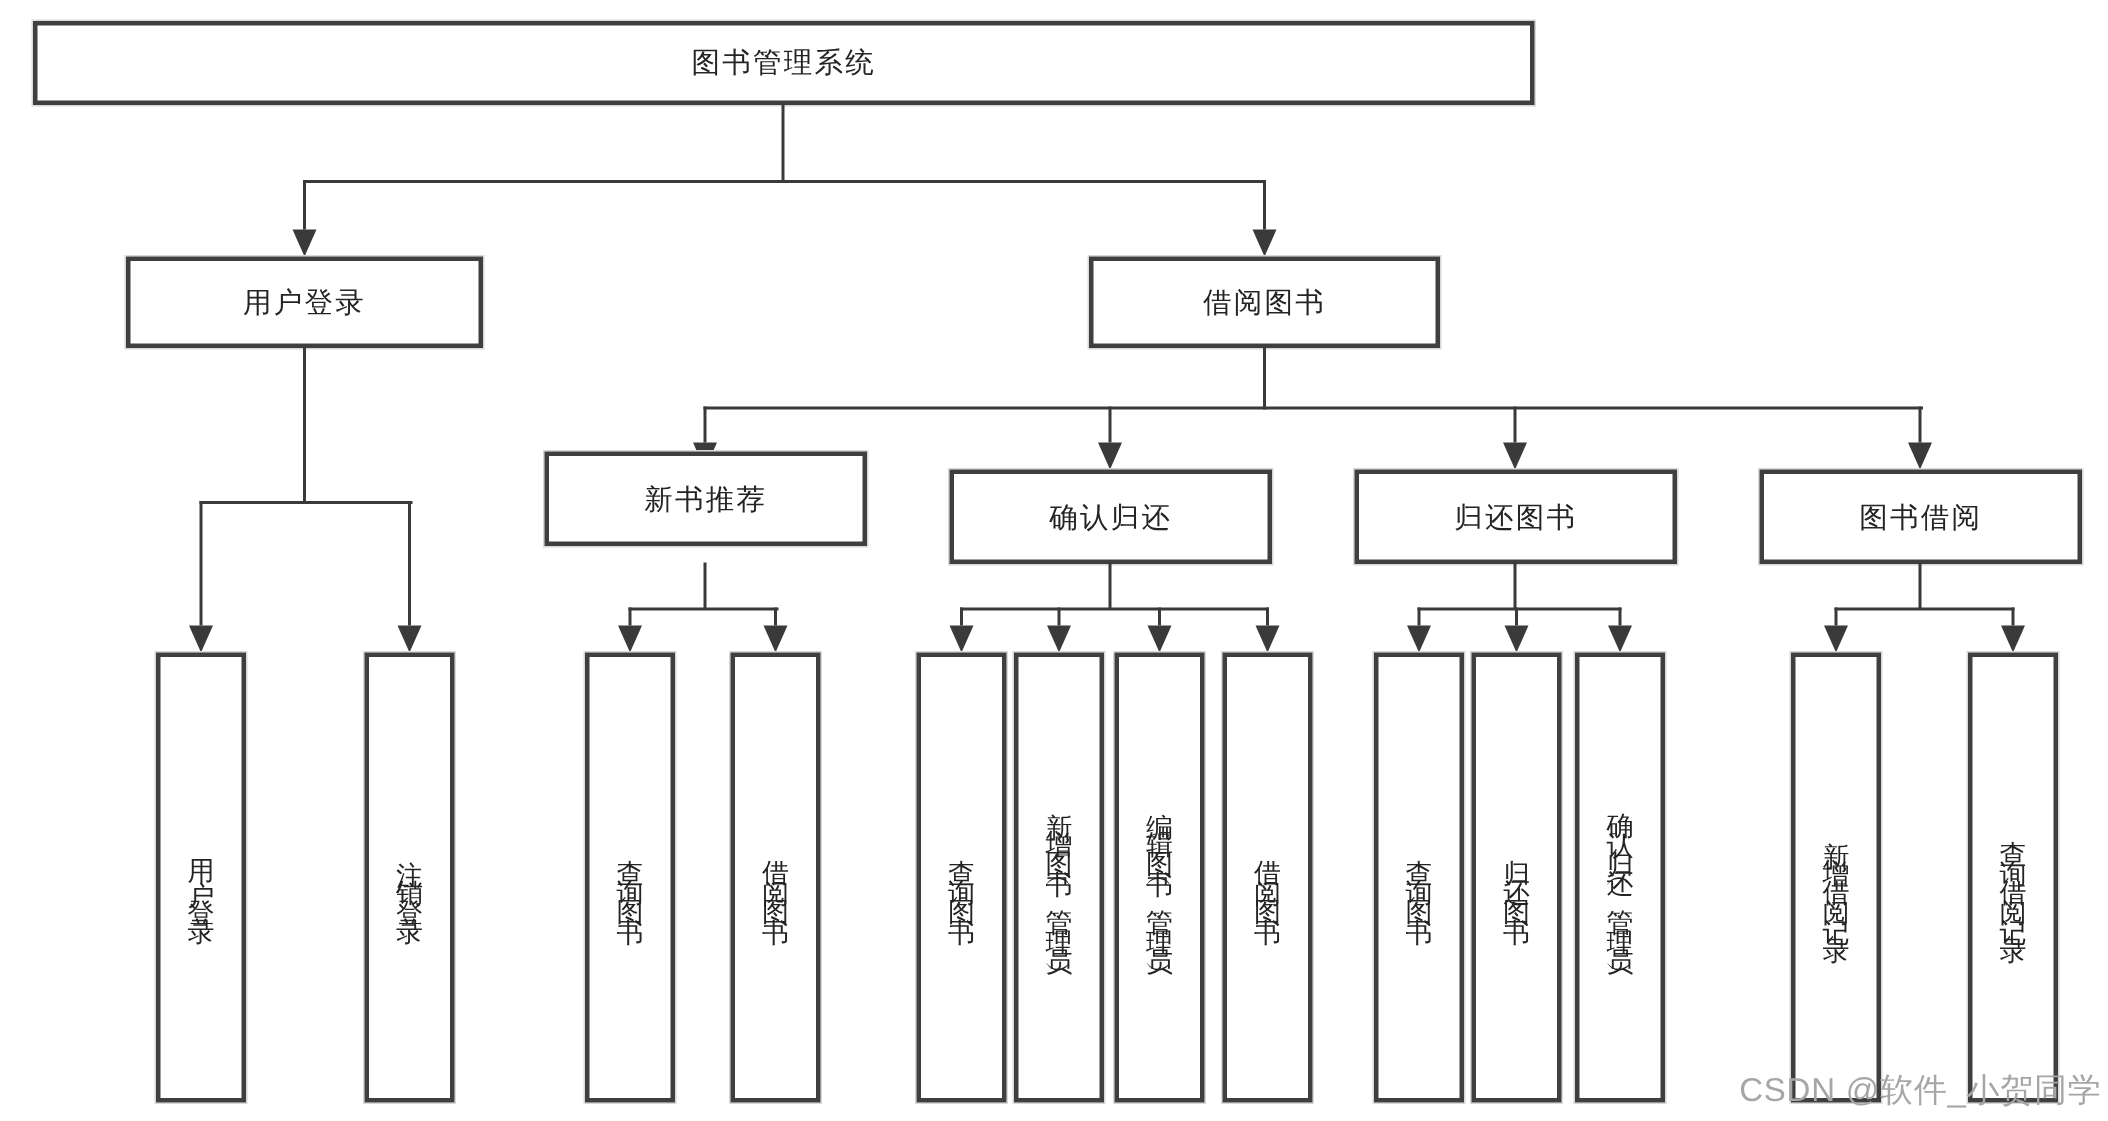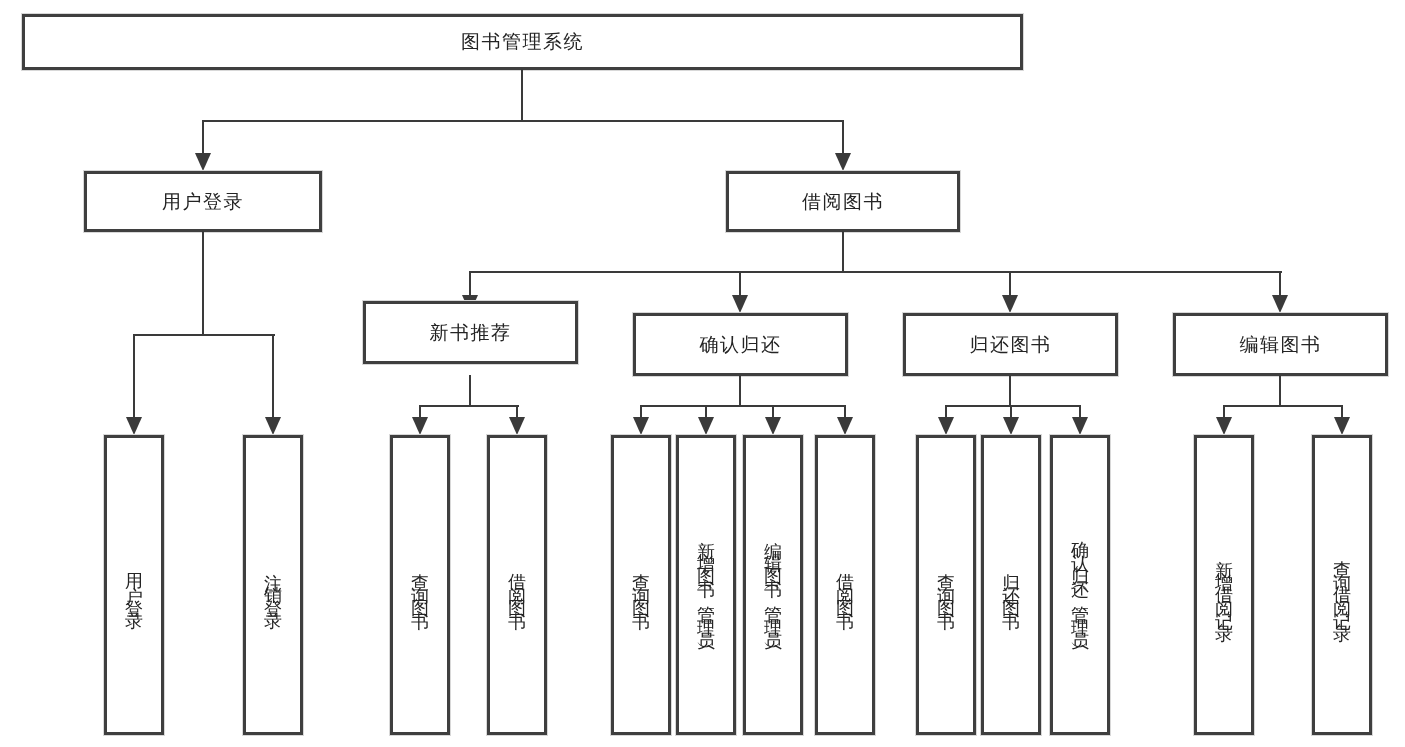--- a/index.html
+++ b/index.html
@@ -72,21 +72,21 @@
   <div class="box" style="left:363px;top:301px;width:215px;height:63px">
     <span>新书推荐</span>
   </div>
   <div class="box" style="left:633px;top:313px;width:215px;height:63px">
     <span>确认归还</span>
   </div>
   <div class="box" style="left:903px;top:313px;width:215px;height:63px">
     <span>归还图书</span>
   </div>
   <div class="box" style="left:1173px;top:313px;width:215px;height:63px">
-    <span>编辑图书</span>
+    <span>图书借阅</span>
   </div>
 
   <div class="vline" style="left:469px;top:375px;height:31px"></div>
   <div class="hline" style="left:419px;top:405px;width:100px"></div>
   <div class="varrow" style="left:419px;top:405px;height:12px"></div>
   <div class="varrow" style="left:516px;top:405px;height:12px"></div>
 
   <div class="vline" style="left:739px;top:375px;height:31px"></div>
   <div class="hline" style="left:640px;top:405px;width:206px"></div>
   <div class="varrow" style="left:640px;top:405px;height:12px"></div>
@@ -142,14 +142,15 @@
     <span class="vtext">确认归还（管理员）</span>
   </div>
 
   <div class="leaf" style="left:1194px">
     <span class="vtext">新增借阅记录</span>
   </div>
   <div class="leaf" style="left:1312px">
     <span class="vtext">查询借阅记录</span>
   </div>
 
+  <div class="watermark">CSDN @软件_小贺同学</div>
 
 </div>
 
 </body></html>

